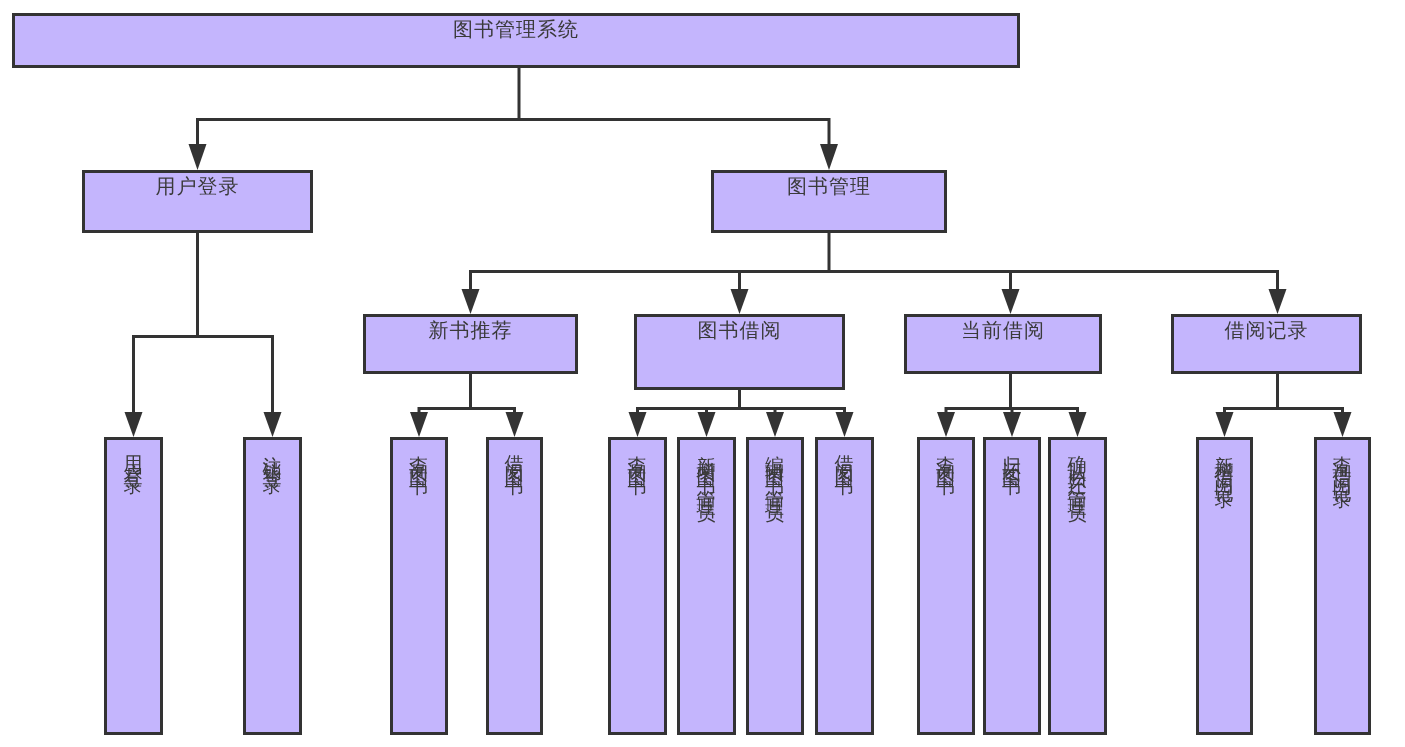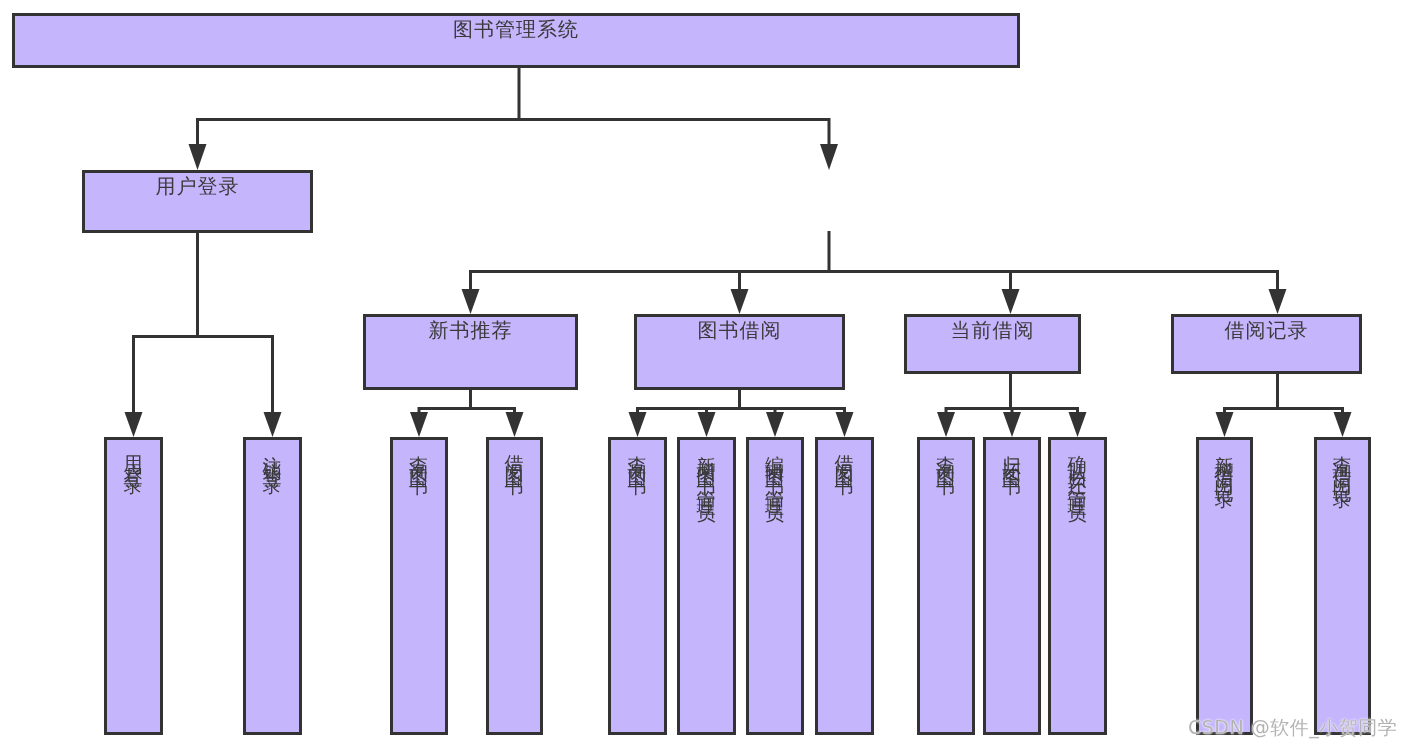--- a/index.html
+++ b/index.html
@@ -117,28 +117,31 @@
     </g>
   </svg>
 
   <div class="node h" style="left:12px;top:13px;width:1008px;height:55px">
     <span class="label">图书管理系统</span>
   </div>
 
   <div class="node h" style="left:82px;top:170px;width:231px;height:63px">
     <span class="label">用户登录</span>
   </div>
+  <div class="node h" style="left:711px;top:170px;width:236px;height:63px">
+    <span class="label">图书管理</span>
+  </div>
 
-  <div class="node h" style="left:363px;top:314px;width:215px;height:76px">
+  <div class="node h" style="left:363px;top:314px;width:215px;height:60px">
     <span class="label">新书推荐</span>
   </div>
   <div class="node h" style="left:634px;top:314px;width:211px;height:76px">
     <span class="label">图书借阅</span>
   </div>
-  <div class="node h" style="left:904px;top:314px;width:177px;height:60px">
+  <div class="node h" style="left:904px;top:314px;width:198px;height:60px">
     <span class="label">当前借阅</span>
   </div>
   <div class="node h" style="left:1171px;top:314px;width:191px;height:60px">
     <span class="label">借阅记录</span>
   </div>
 
   <div class="node v" style="left:104px;top:437px;width:59px;height:298px">
     <span class="label">用户登录</span>
   </div>
   <div class="node v" style="left:243px;top:437px;width:59px;height:298px">
@@ -175,14 +178,13 @@
     <span class="label">确认归还（管理员）</span>
   </div>
 
   <div class="node v" style="left:1196px;top:437px;width:57px;height:298px">
     <span class="label">新增借阅记录</span>
   </div>
   <div class="node v" style="left:1314px;top:437px;width:57px;height:298px">
     <span class="label">查询借阅记录</span>
   </div>
 
-  <div class="watermark">CSDN @软件_小贺同学</div>
 </div>
 
 </body></html>

